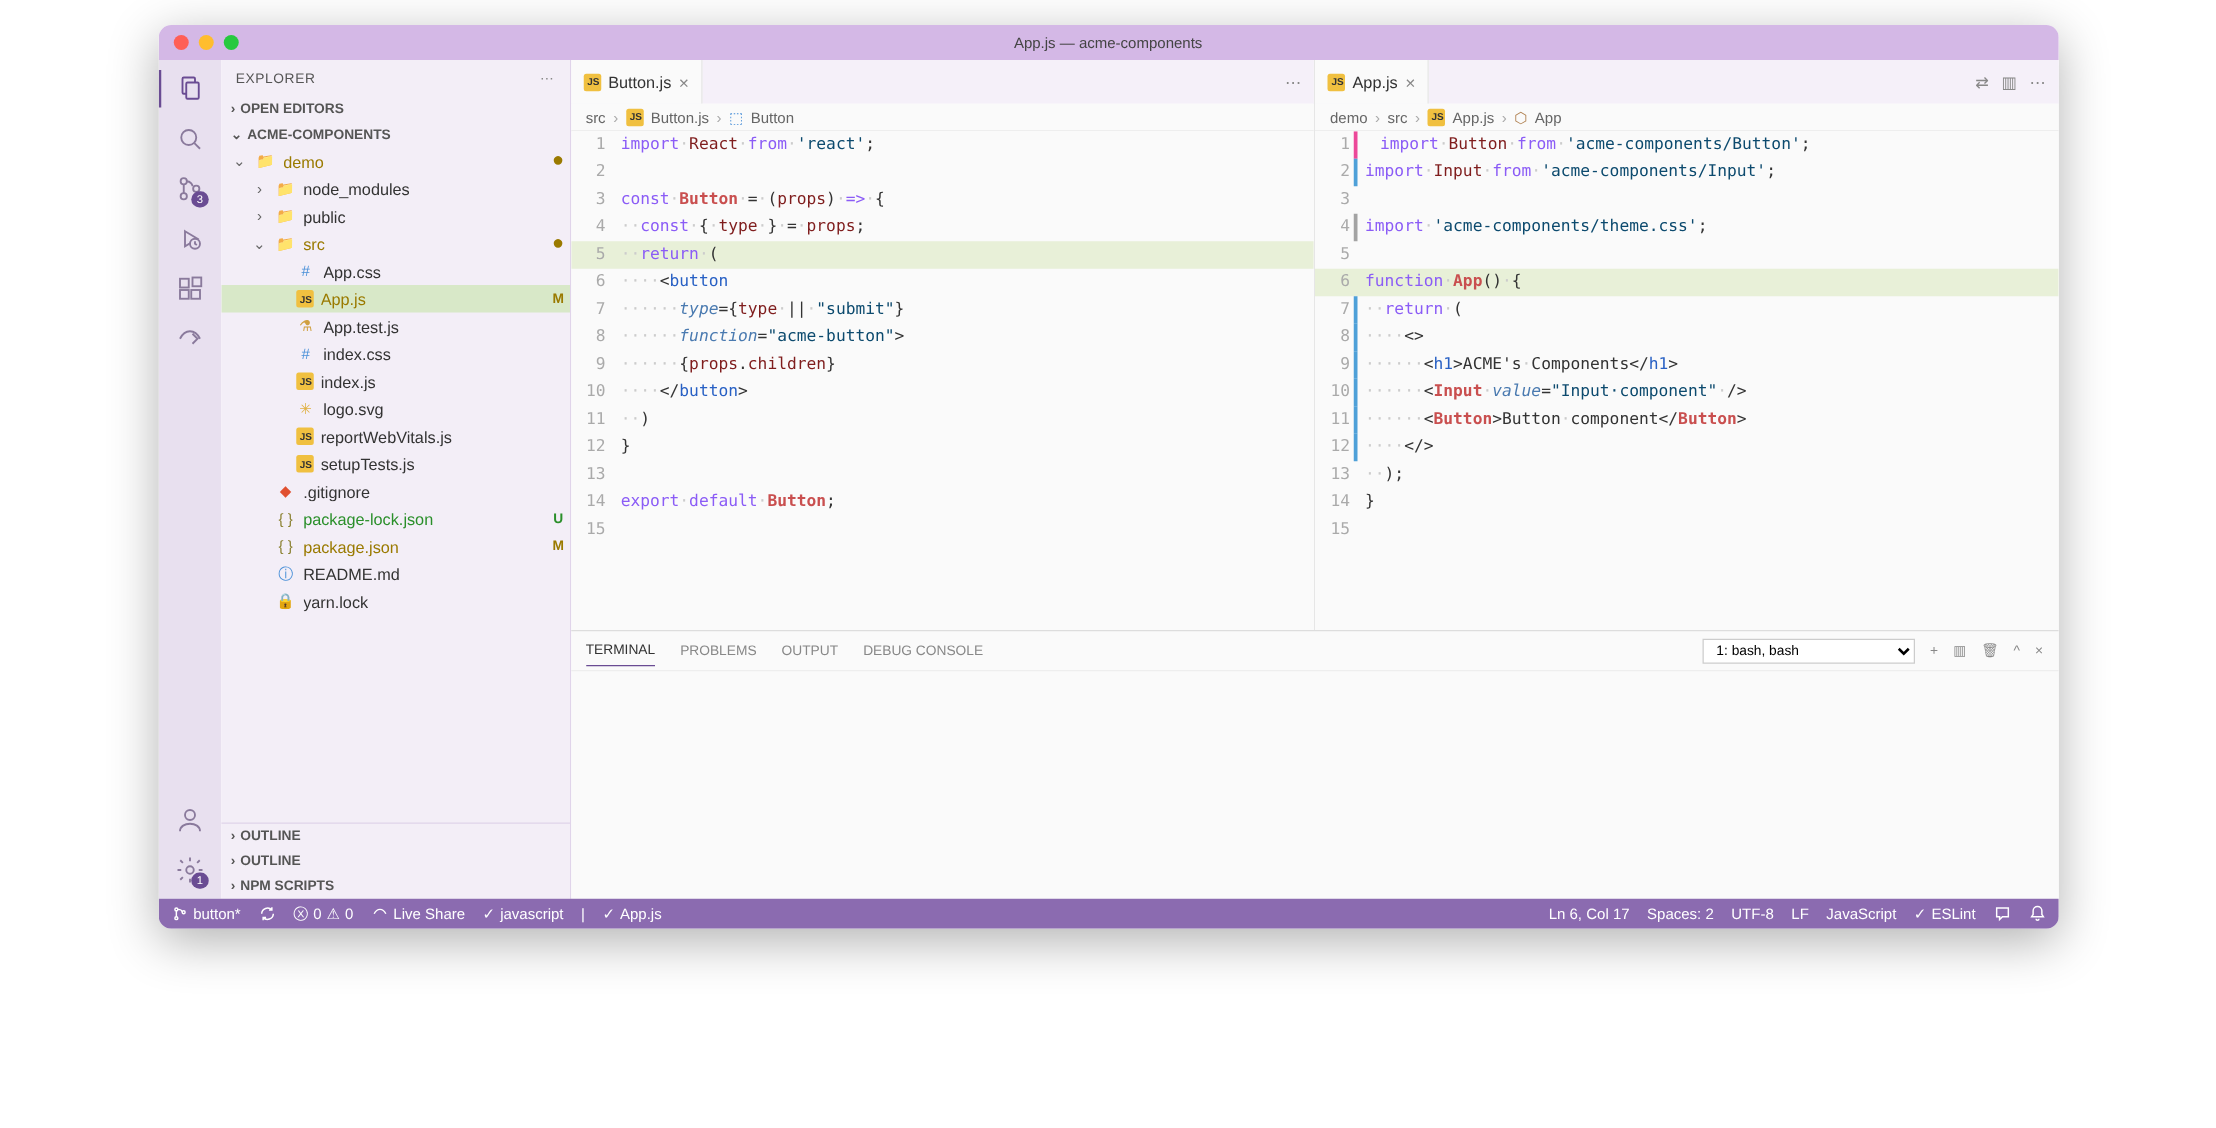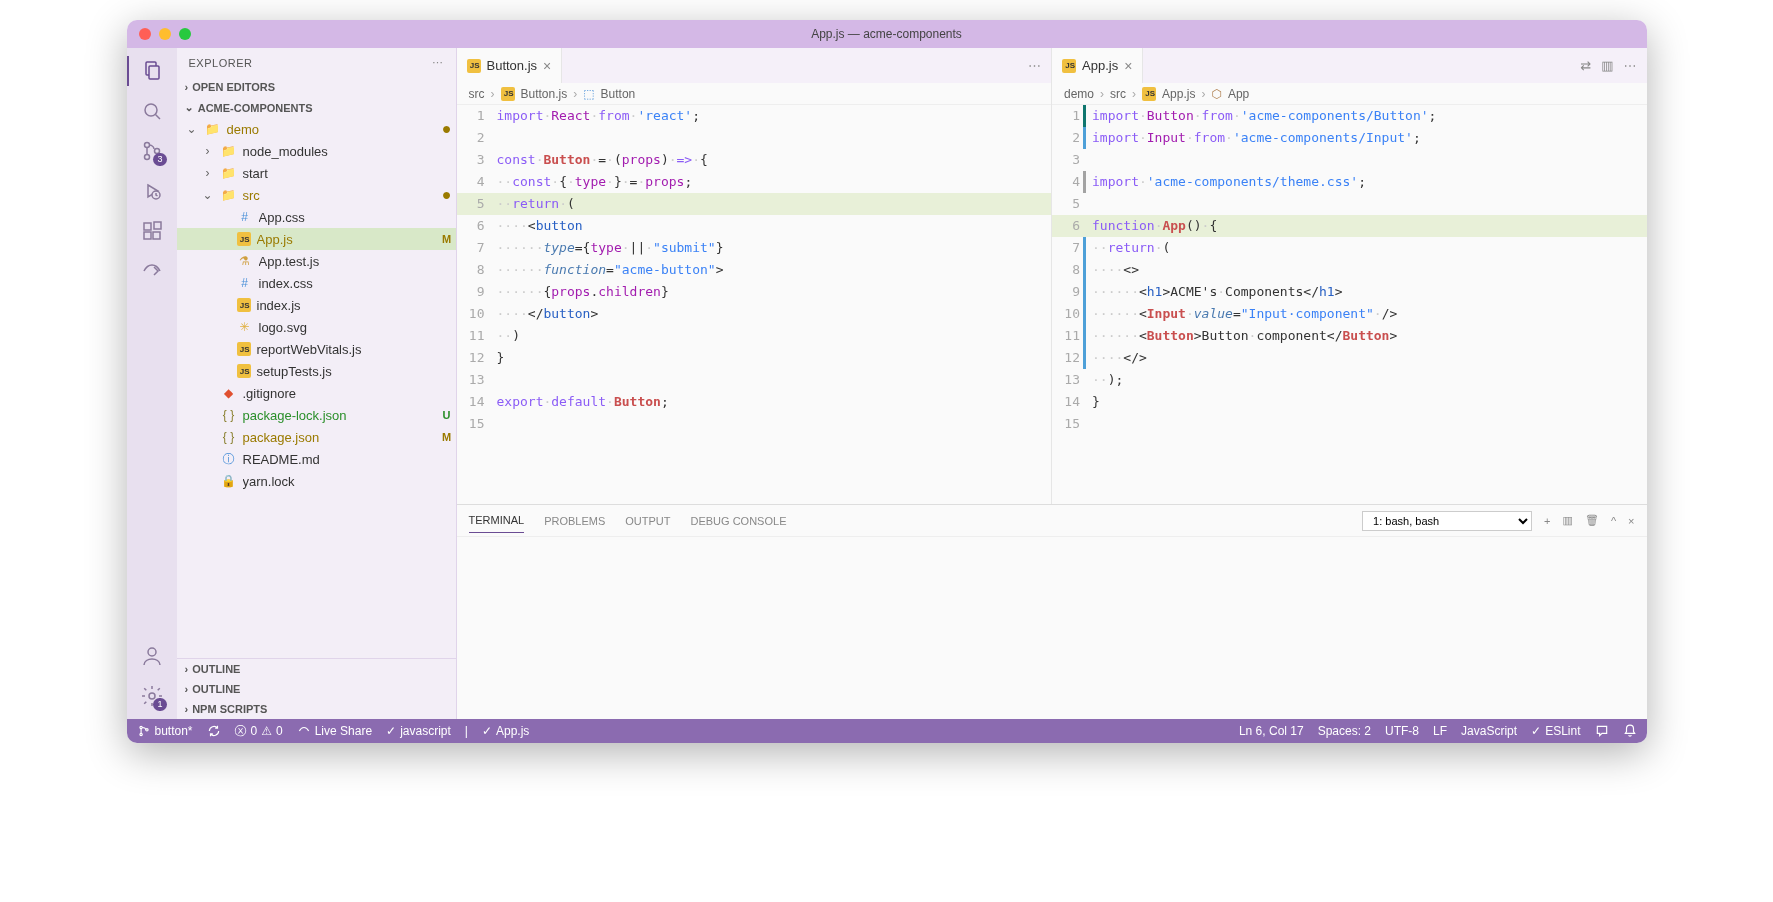--- a/index.html
+++ b/index.html
@@ -43,21 +43,21 @@
 .tab{display:flex;align-items:center;gap:6px;padding:0 10px;height:100%;background:#fafafa;color:#333;border-right:1px solid #e6e6e6;cursor:pointer}
 .tab .close{color:#888;font-size:14px}
 .tabs .actions{margin-left:auto;display:flex;gap:10px;padding:0 10px;color:#888}
 .breadcrumb{height:22px;display:flex;align-items:center;gap:6px;padding:0 12px;font-size:12px;color:#666;background:#fafafa;border-bottom:1px solid #eee}
 .breadcrumb .sep{color:#aaa}
 .code{flex:1;overflow:auto;background:#fafafa;font-family:"SF Mono",Menlo,Consolas,monospace;font-size:13px;line-height:22px;position:relative}
 .code .line{display:flex}
 .code .ln{width:40px;text-align:right;padding-right:12px;color:#aaa;user-select:none;flex-shrink:0}
 .code .ct{flex:1;white-space:pre}
 .line.hl{background:#e8f0d8}
-.kw{color:#8b5cf6}.fn{color:#c94f4f;font-weight:600}.str{color:#3b82f6}.attr{color:#4a7ab0;font-style:italic}.tag{color:#2860c4}.id{color:#a21caf}.ws{color:#ccc}
+.kw{color:#8b5cf6}.fn{color:#c94f4f;font-weight:600}.str{color:#0c4a6e}.attr{color:#4a7ab0;font-style:italic}.tag{color:#2860c4}.id{color:#7f1d1d}.ws{color:#ccc}
 
 .panel{height:215px;border-top:1px solid #ddd;display:flex;flex-direction:column;background:#fafafa}
 .panel-tabs{height:32px;display:flex;align-items:center;gap:20px;padding:0 12px;font-size:11px;color:#888;border-bottom:1px solid #eee}
 .panel-tabs .pt{cursor:pointer;padding:6px 0}
 .panel-tabs .pt.active{color:#333;border-bottom:1px solid #6a4c93}
 .panel-tabs .right{margin-left:auto;display:flex;align-items:center;gap:12px}
 .panel-tabs select{font-size:11px;border:1px solid #ccc;padding:2px 6px;background:#fff;width:170px}
 .term-split{flex:1;display:flex}
 .term{flex:1;padding:8px 12px;font-family:"SF Mono",Menlo,Consolas,monospace;font-size:13px;line-height:18px;border-right:1px solid #eee;color:#222}
 .term:last-child{border-right:none}
@@ -171,21 +171,21 @@
       </div>
       <div class="tree-row " style="padding-left: 24px;">
         <span class="chev">›</span>
         <span class="fico fico-folder">📁</span>
         <span class="lbl">node_modules</span>
         <span class="stat"></span>
       </div>
       <div class="tree-row " style="padding-left: 24px;">
         <span class="chev">›</span>
         <span class="fico fico-folder">📁</span>
-        <span class="lbl">start</span>
+        <span class="lbl">public</span>
         <span class="stat"></span>
       </div>
       <div class="tree-row folder-git" style="padding-left: 24px;">
         <span class="chev">⌄</span>
         <span class="fico fico-folder-g">📁</span>
         <span class="lbl">src</span>
         <span class="stat"><span class="dot-m">●</span></span>
       </div>
       <div class="tree-row " style="padding-left: 40px;">
         <span class="chev"></span>
@@ -389,21 +389,21 @@
           <span class="sep">›</span>
         <span class="fico-js">JS</span>
           <span>App.js</span>
           <span class="sep">›</span>
         <span style="color:#b08050">⬡</span>
           <span>App</span>
       </div>
       <div class="code" id="code2">
           <div class="line">
             <span class="ln">1</span>
-            <span class="ct" style="border-left:3px solid #0f766e;padding-left:6px;margin-left:-9px"><span class="kw">import</span><span class="ws">·</span><span class="id">Button</span><span class="ws">·</span><span class="kw">from</span><span class="ws">·</span><span class="str">'acme-components/Button'</span>;</span>
+            <span class="ct" style="border-left:3px solid #ec4899;padding-left:18px;margin-left:-9px"><span class="kw">import</span><span class="ws">·</span><span class="id">Button</span><span class="ws">·</span><span class="kw">from</span><span class="ws">·</span><span class="str">'acme-components/Button'</span>;</span>
           </div>
           <div class="line">
             <span class="ln">2</span>
             <span class="ct" style="border-left:3px solid #4ea0d8;padding-left:6px;margin-left:-9px"><span class="kw">import</span><span class="ws">·</span><span class="id">Input</span><span class="ws">·</span><span class="kw">from</span><span class="ws">·</span><span class="str">'acme-components/Input'</span>;</span>
           </div>
           <div class="line">
             <span class="ln">3</span>
             <span class="ct" style=""></span>
           </div>
           <div class="line">

